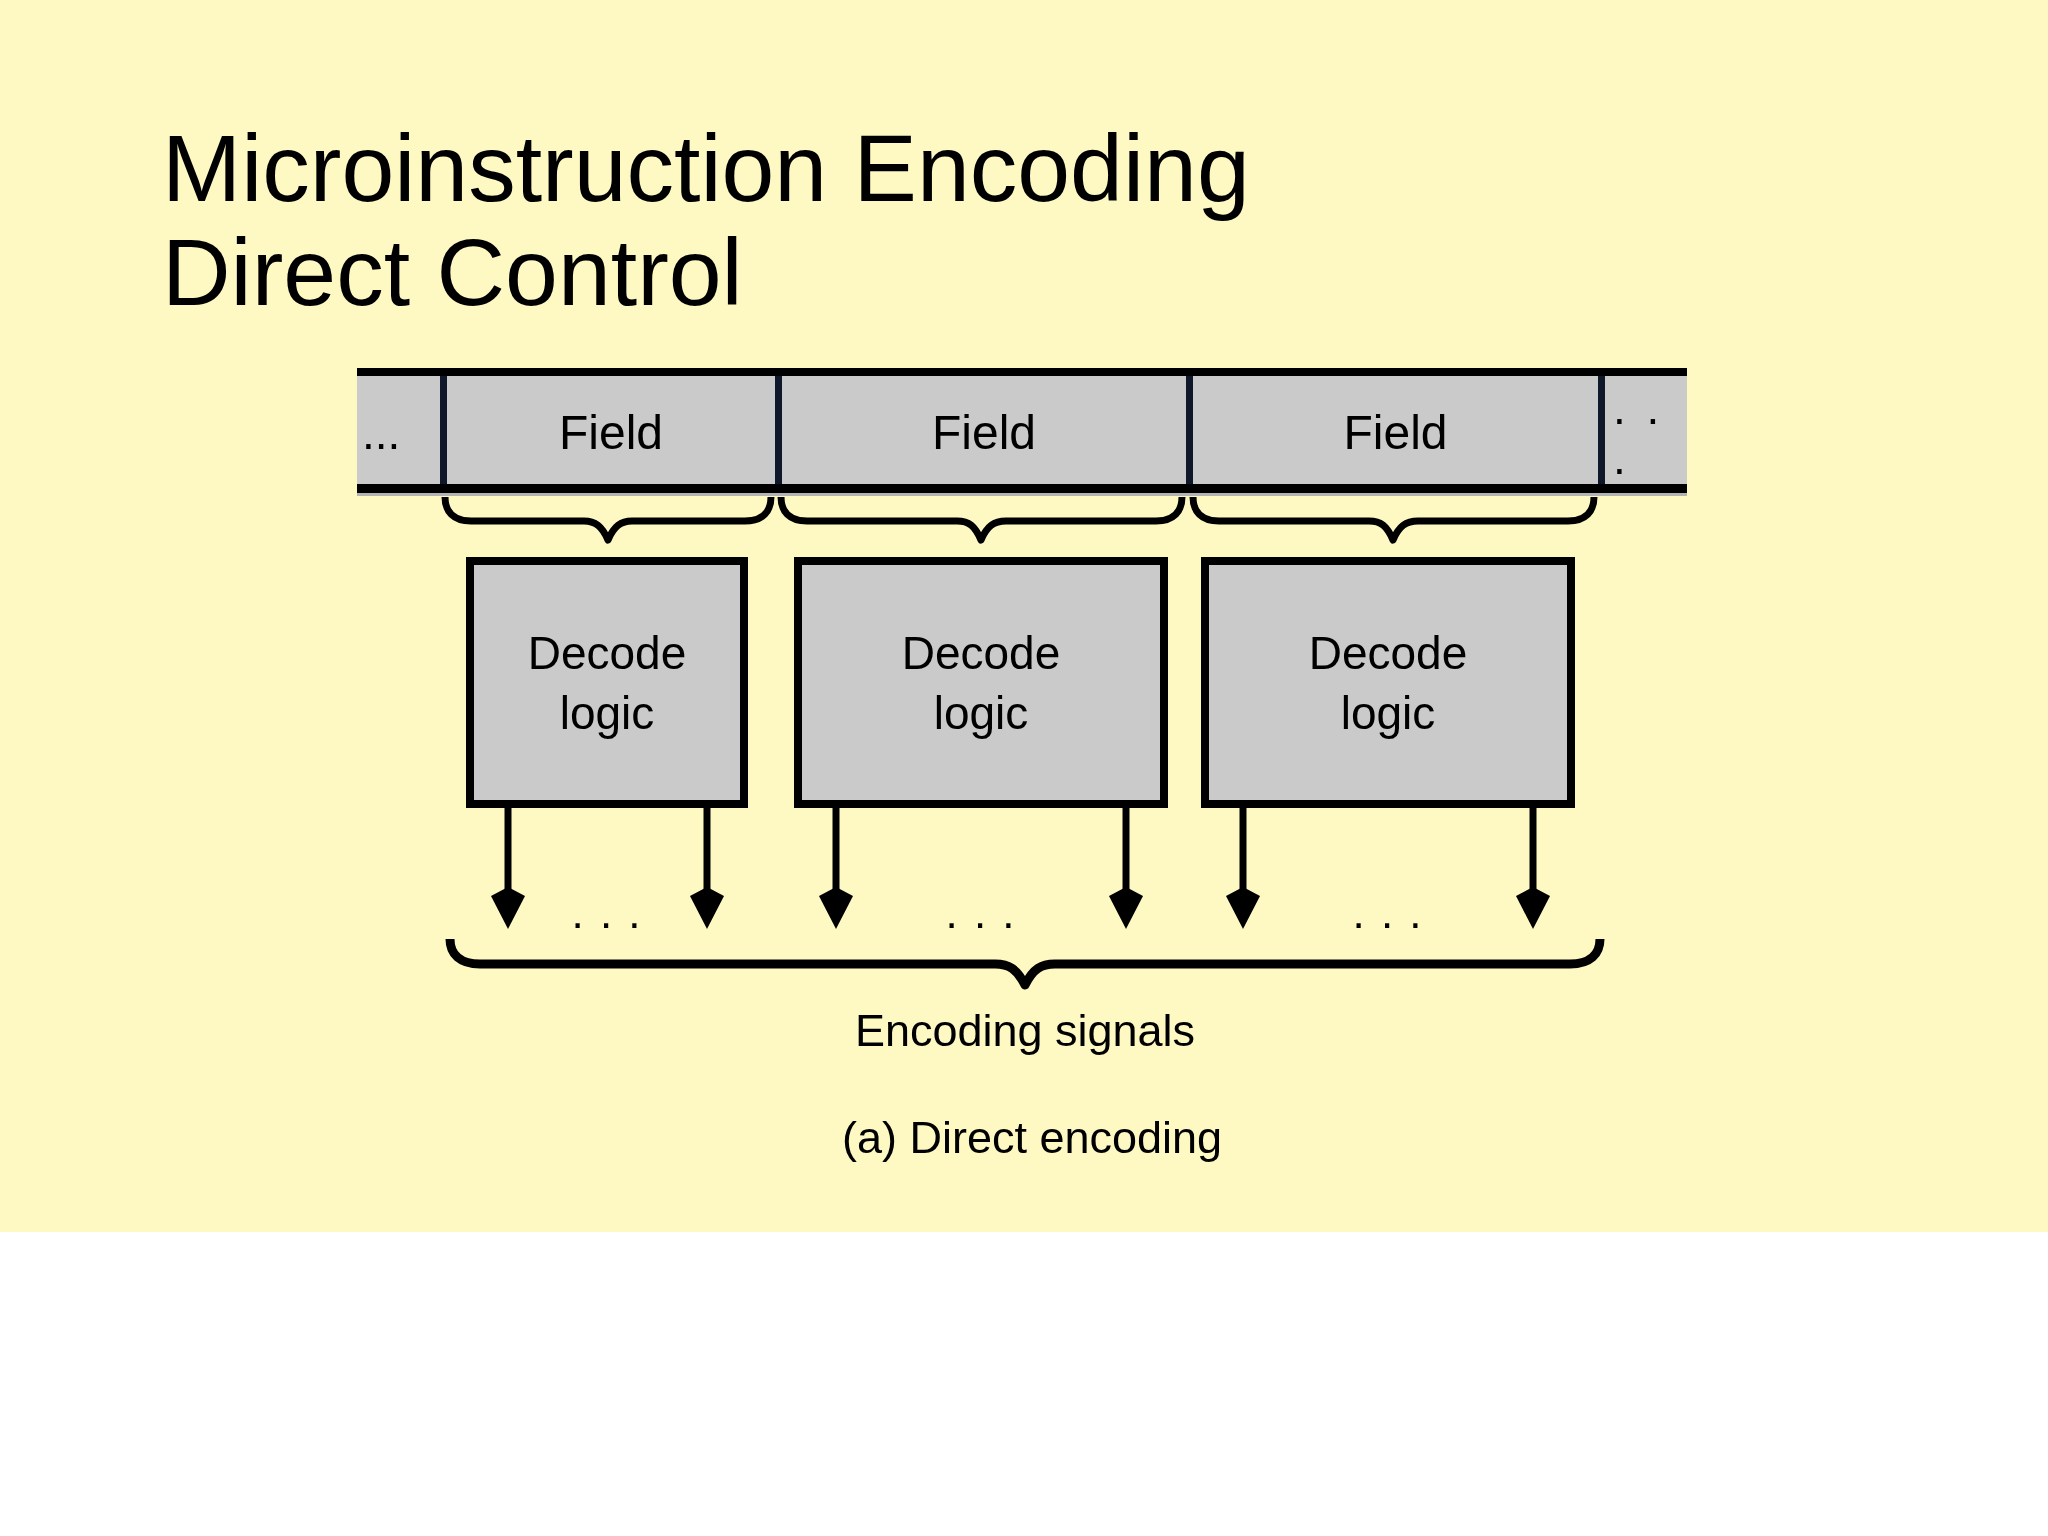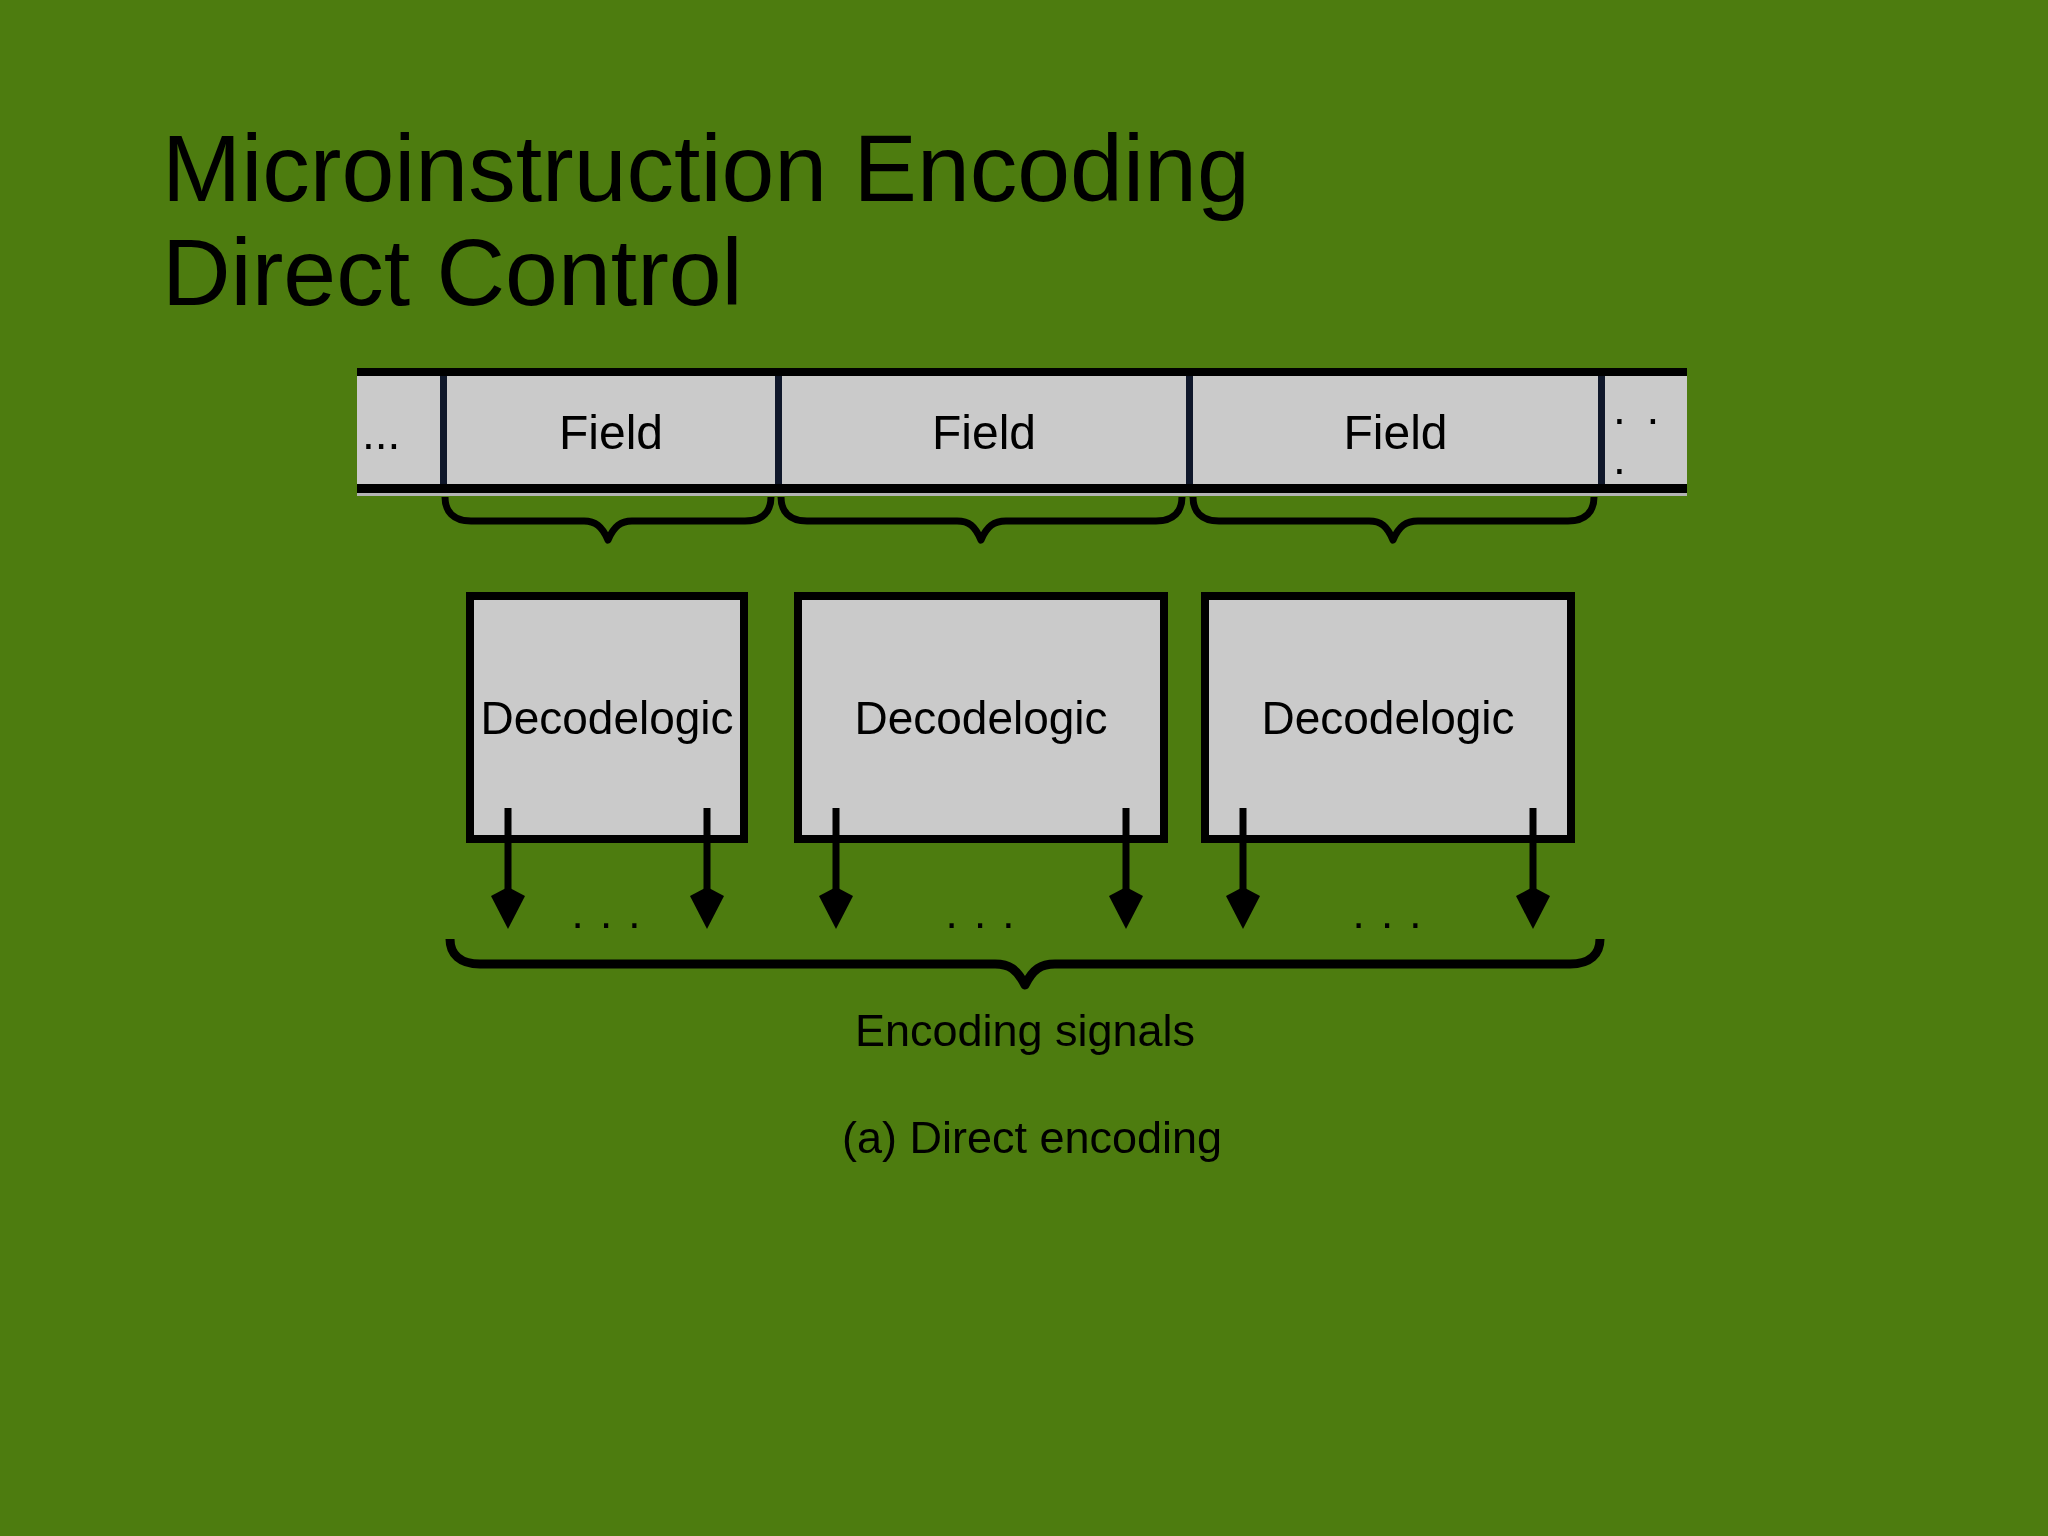--- a/index.html
+++ b/index.html
@@ -1,19 +1,19 @@
 <!DOCTYPE html>
 <html><head>
 <meta charset="utf-8">
 <style>
   html,body{margin:0;padding:0;background:#ffffff;}
   .slide{
     position:relative;
-    width:2048px;height:1536px;
-    background:#4d7c0f;
+    width:2048px;height:1232px;
+    background:#fef9c3;
     overflow:hidden;
     font-family:"Liberation Sans", sans-serif;
     color:#000000;
   }
   
   .title{
     position:absolute;left:162px;top:116px;
     font-size:95px;line-height:104px;font-weight:400;
     color:#000000;white-space:nowrap;
   }
@@ -41,22 +41,22 @@
   .cell-f3{width:412px;}
   .cell-ellipsis-right{width:89px;font-size:46px;letter-spacing:4px;padding-left:8px;}
   
   .brace{position:absolute;}
   .brace path{fill:none;stroke:#000;stroke-linecap:butt;stroke-linejoin:round;}
   
   .decode-box{
     position:absolute;top:557px;height:251px;
     box-sizing:border-box;
     background:#cacaca;border:8px solid #000;
-    display:flex;flex-direction:row;align-items:center;justify-content:center;
-    font-size:46px;line-height:60px;text-align:center;margin-top:35px;
+    display:flex;flex-direction:column;align-items:center;justify-content:center;
+    font-size:46px;line-height:60px;text-align:center;
   }
   .box1{left:466px;width:282px;}
   .box2{left:794px;width:374px;}
   .box3{left:1201px;width:374px;}
   
   .arrow{position:absolute;top:808px;width:36px;height:122px;}
   
   .out-dots{
     position:absolute;top:888px;width:120px;
     text-align:center;font-size:44px;letter-spacing:2px;white-space:nowrap;

